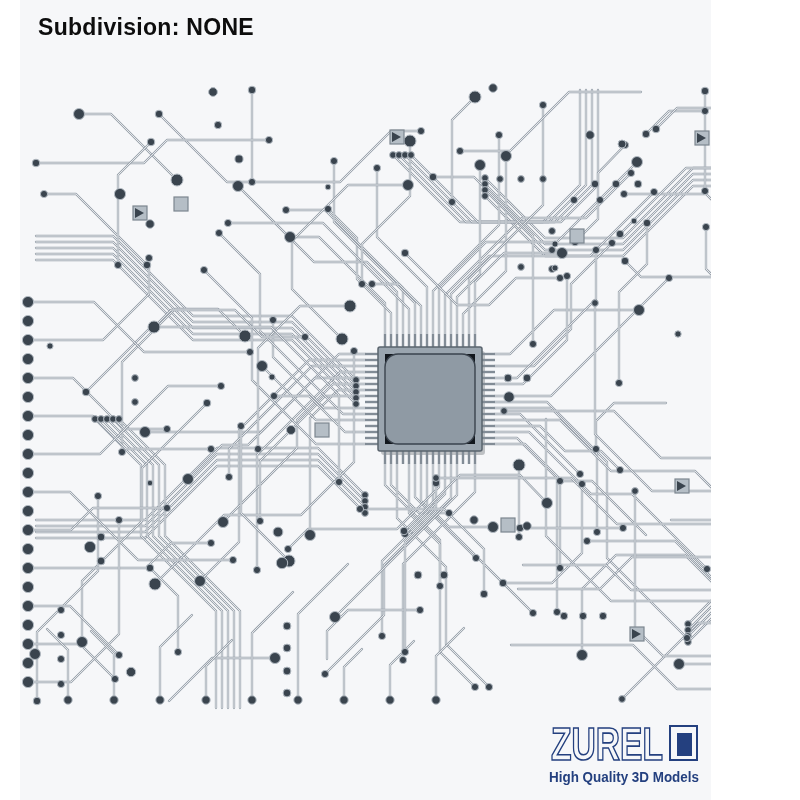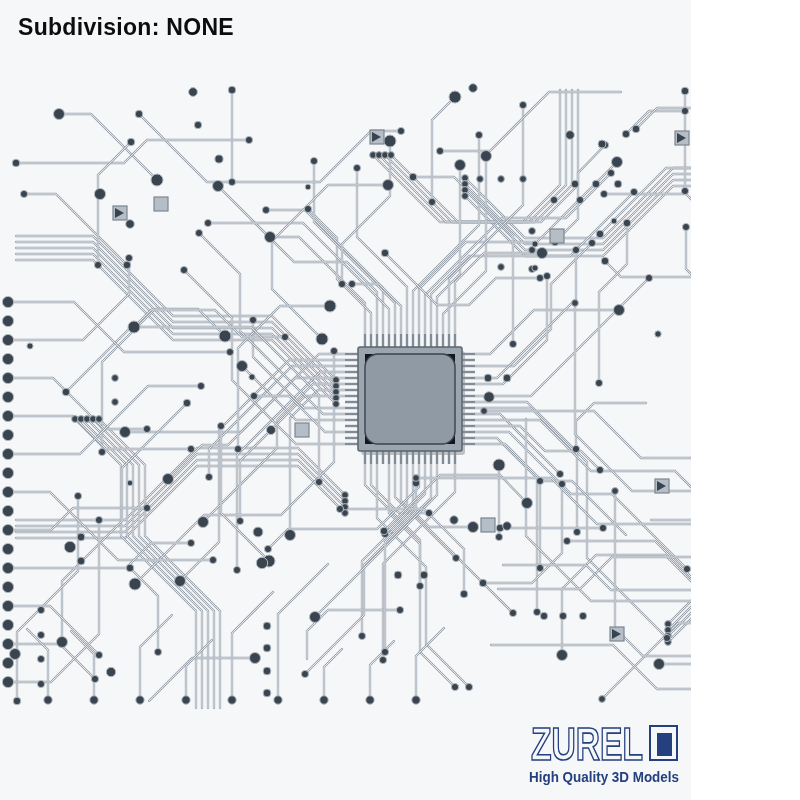--- a/index.html
+++ b/index.html
@@ -1,18 +1,18 @@
 <!DOCTYPE html>
 <html><head>
 <meta charset="utf-8">
 <style>
   html,body{margin:0;padding:0;background:#ffffff;}
   .stage{
     position:relative;width:691px;height:800px;overflow:hidden;
-    background:#f6f7f9;font-family:"Liberation Sans",sans-serif;
+    background:#f6f7f9;font-family:"Liberation Sans",sans-serif;margin-left:20px;
   }
   .title{
     position:absolute;left:18px;top:14px;
     font-size:23px;font-weight:700;letter-spacing:.3px;color:#0d0d0d;
     white-space:pre;
   }
   .circuit-svg{position:absolute;left:0;top:0;}
   .logo{position:absolute;right:10px;bottom:13px;width:152px;height:67px;}
 </style>
 </head>

